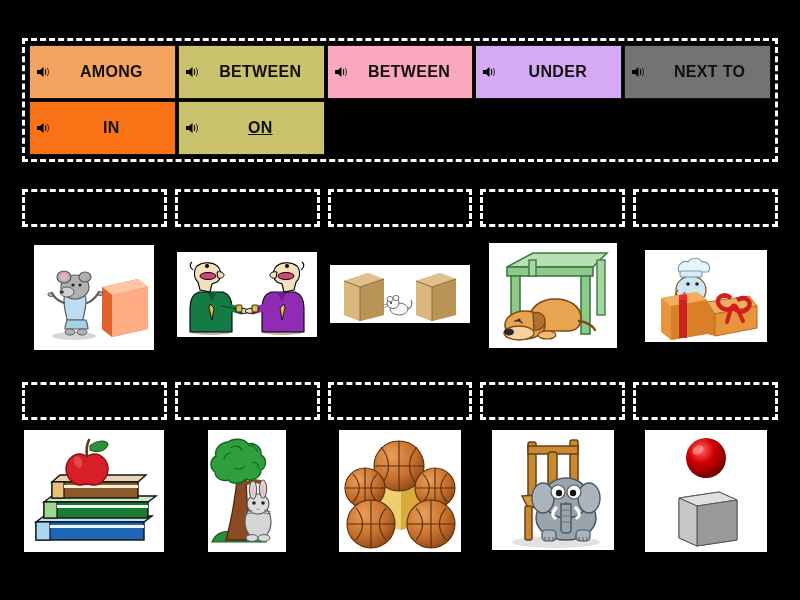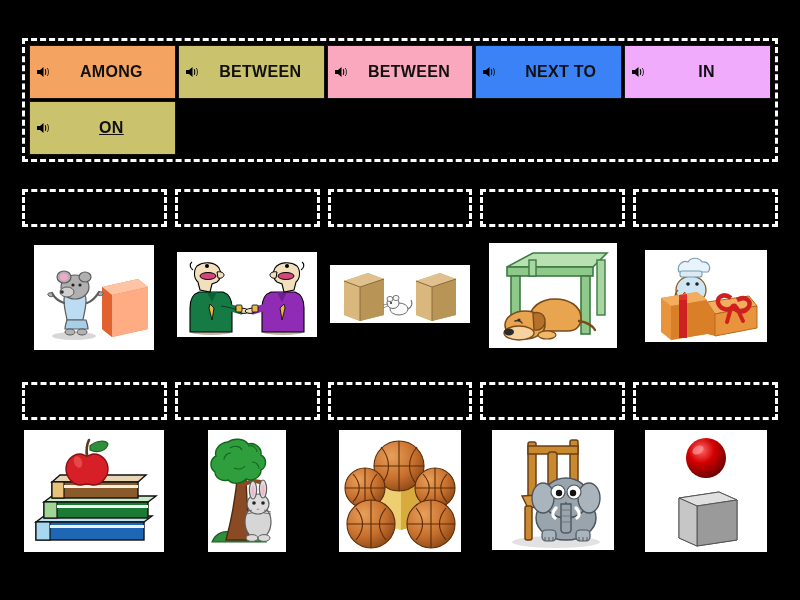--- a/index.html
+++ b/index.html
@@ -140,34 +140,44 @@
         <span class="spk">
           <svg viewBox="0 0 14 12">
               <path d="M0 4h3L6.5 1v10L3 8H0z" fill="#000"></path>
               <path d="M8 3.3c1 .7 1 4.7 0 5.4" stroke="#000" stroke-width="1.1" fill="none"></path>
               <path d="M10.2 2c1.7 1.4 1.7 6.6 0 8" stroke="#000" stroke-width="1" fill="none" opacity=".75"></path>
             </svg>
         </span>
         <span class="label">BETWEEN</span>
       </div>
 
-
-
-      <div class="tile" style="background: #3b82f6; padding-left: 28px;">
+      <div class="tile" style="background: rgb(214, 169, 245);">
+        <span class="spk">
+          <svg viewBox="0 0 14 12">
+              <path d="M0 4h3L6.5 1v10L3 8H0z" fill="#000"></path>
+              <path d="M8 3.3c1 .7 1 4.7 0 5.4" stroke="#000" stroke-width="1.1" fill="none"></path>
+              <path d="M10.2 2c1.7 1.4 1.7 6.6 0 8" stroke="#000" stroke-width="1" fill="none" opacity=".75"></path>
+            </svg>
+        </span>
+        <span class="label">UNDER</span>
+      </div>
+
+
+      <div class="tile" style="background: #737373; padding-left: 28px;">
         <span class="spk">
           <svg viewBox="0 0 14 12">
               <path d="M0 4h3L6.5 1v10L3 8H0z" fill="#000"></path>
               <path d="M8 3.3c1 .7 1 4.7 0 5.4" stroke="#000" stroke-width="1.1" fill="none"></path>
               <path d="M10.2 2c1.7 1.4 1.7 6.6 0 8" stroke="#000" stroke-width="1" fill="none" opacity=".75"></path>
             </svg>
         </span>
         <span class="label">NEXT TO</span>
       </div>
 
-      <div class="tile" style="background: #f0abfc;">
+      <div class="tile" style="background: #f97316;">
         <span class="spk">
           <svg viewBox="0 0 14 12">
               <path d="M0 4h3L6.5 1v10L3 8H0z" fill="#000"></path>
               <path d="M8 3.3c1 .7 1 4.7 0 5.4" stroke="#000" stroke-width="1.1" fill="none"></path>
               <path d="M10.2 2c1.7 1.4 1.7 6.6 0 8" stroke="#000" stroke-width="1" fill="none" opacity=".75"></path>
             </svg>
         </span>
         <span class="label">IN</span>
       </div>
 

